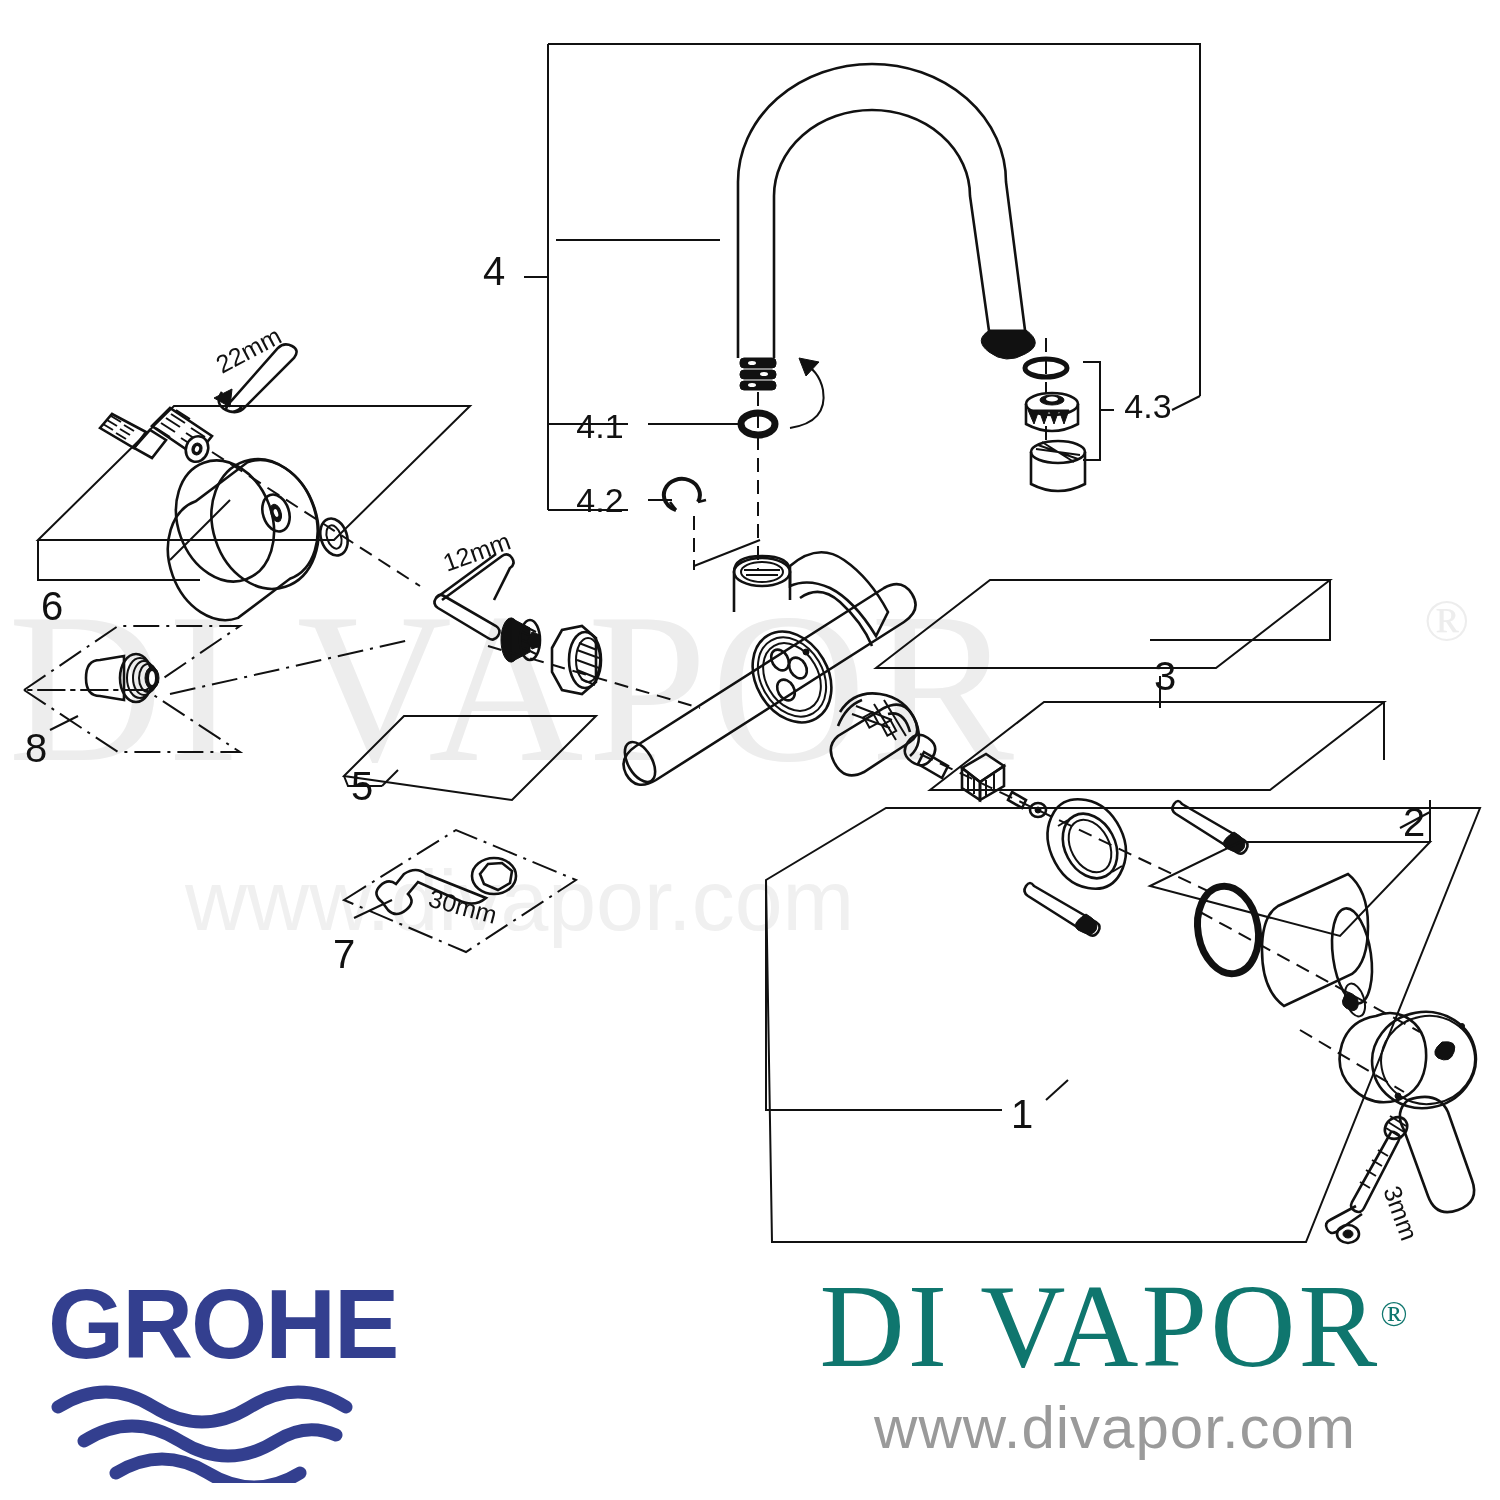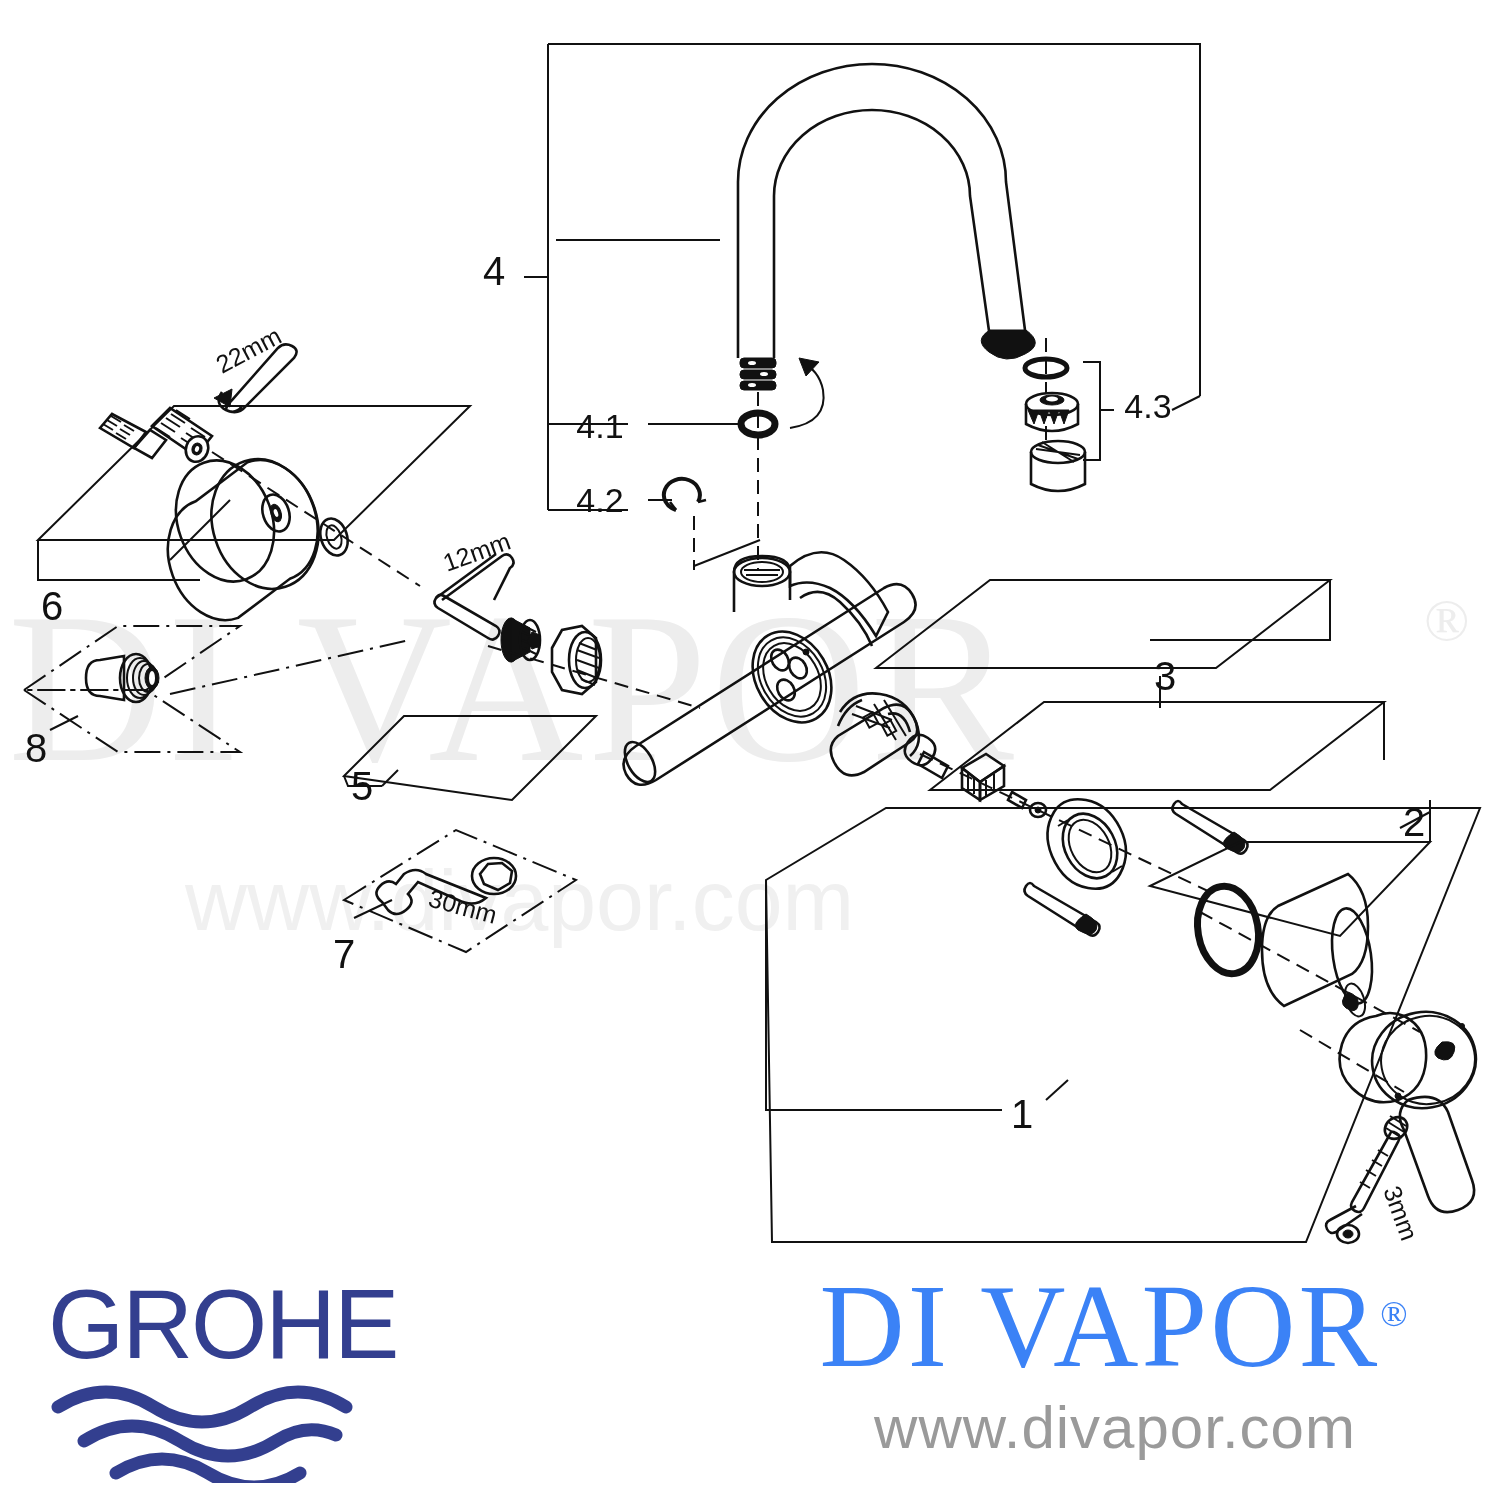--- a/index.html
+++ b/index.html
@@ -16,23 +16,23 @@
   .thin{stroke-width:2;}
   .med{stroke-width:2.6;}
   .thick{stroke-width:4;}
   .dashdot{stroke:#111;fill:none;stroke-width:2;stroke-dasharray:26 7 3 7;}
   .centerline{stroke:#111;fill:none;stroke-width:2;stroke-dasharray:14 8;}
   .fillblk{fill:#111;stroke:#111;}
   .fillwhite{fill:#fff;}
   
   #footer{position:absolute;left:0;top:1255px;width:1500px;height:245px;}
   #grohe{position:absolute;left:48px;top:20px;width:400px;}
-  .grohe-text{font-family:"Liberation Sans",sans-serif;font-size:98px;font-weight:normal;color:#333f8f;letter-spacing:-2px;line-height:1;}
+  .grohe-text{font-family:"Liberation Sans",sans-serif;font-size:98px;font-weight:bold;color:#333f8f;letter-spacing:-2px;line-height:1;}
   #divapor{position:absolute;left:745px;top:10px;width:740px;text-align:center;}
-  .dv-text{font-family:"Liberation Serif",serif;font-size:118px;color:#3b82f6;letter-spacing:3px;line-height:1.05;white-space:nowrap;}
+  .dv-text{font-family:"Liberation Serif",serif;font-size:118px;color:#0f766e;letter-spacing:3px;line-height:1.05;white-space:nowrap;}
   .dv-reg{font-size:36px;vertical-align:super;}
   .dv-url{font-family:"Liberation Sans",sans-serif;font-size:60px;color:#9a9a9a;letter-spacing:1px;margin-top:4px;}
 </style>
 </head>
 <body>
 
 <div id="stage">
 
   <svg id="diagram" viewBox="0 0 1500 1500">
 

